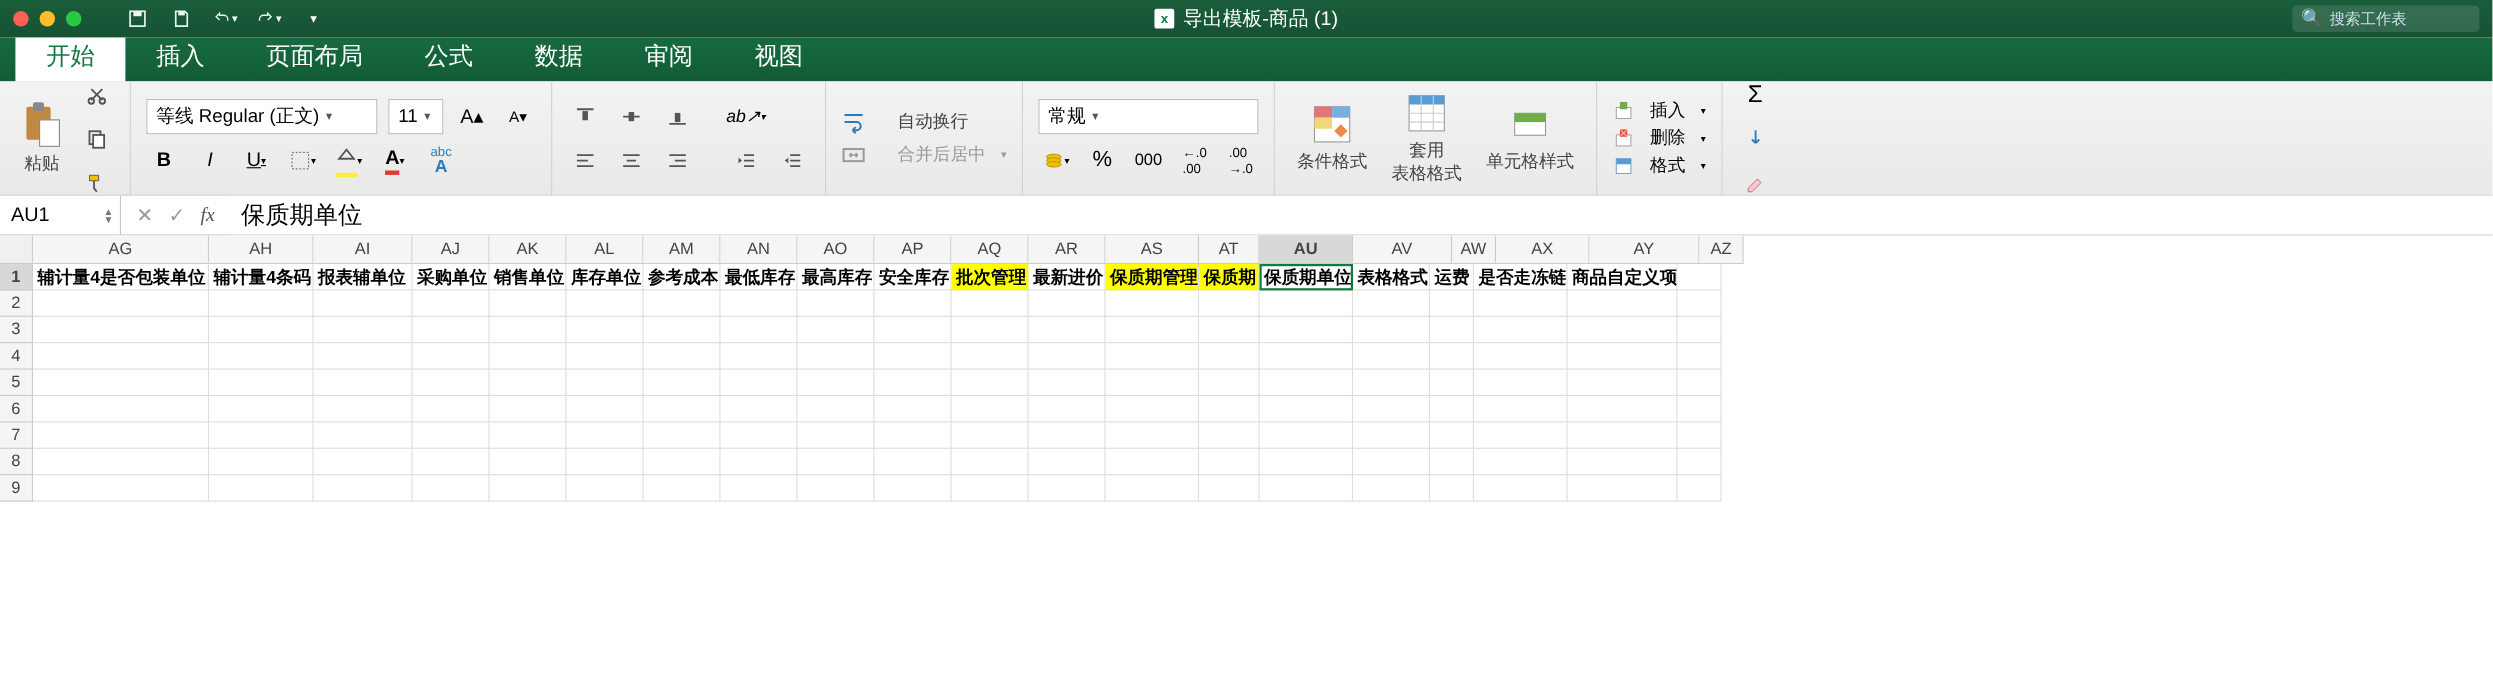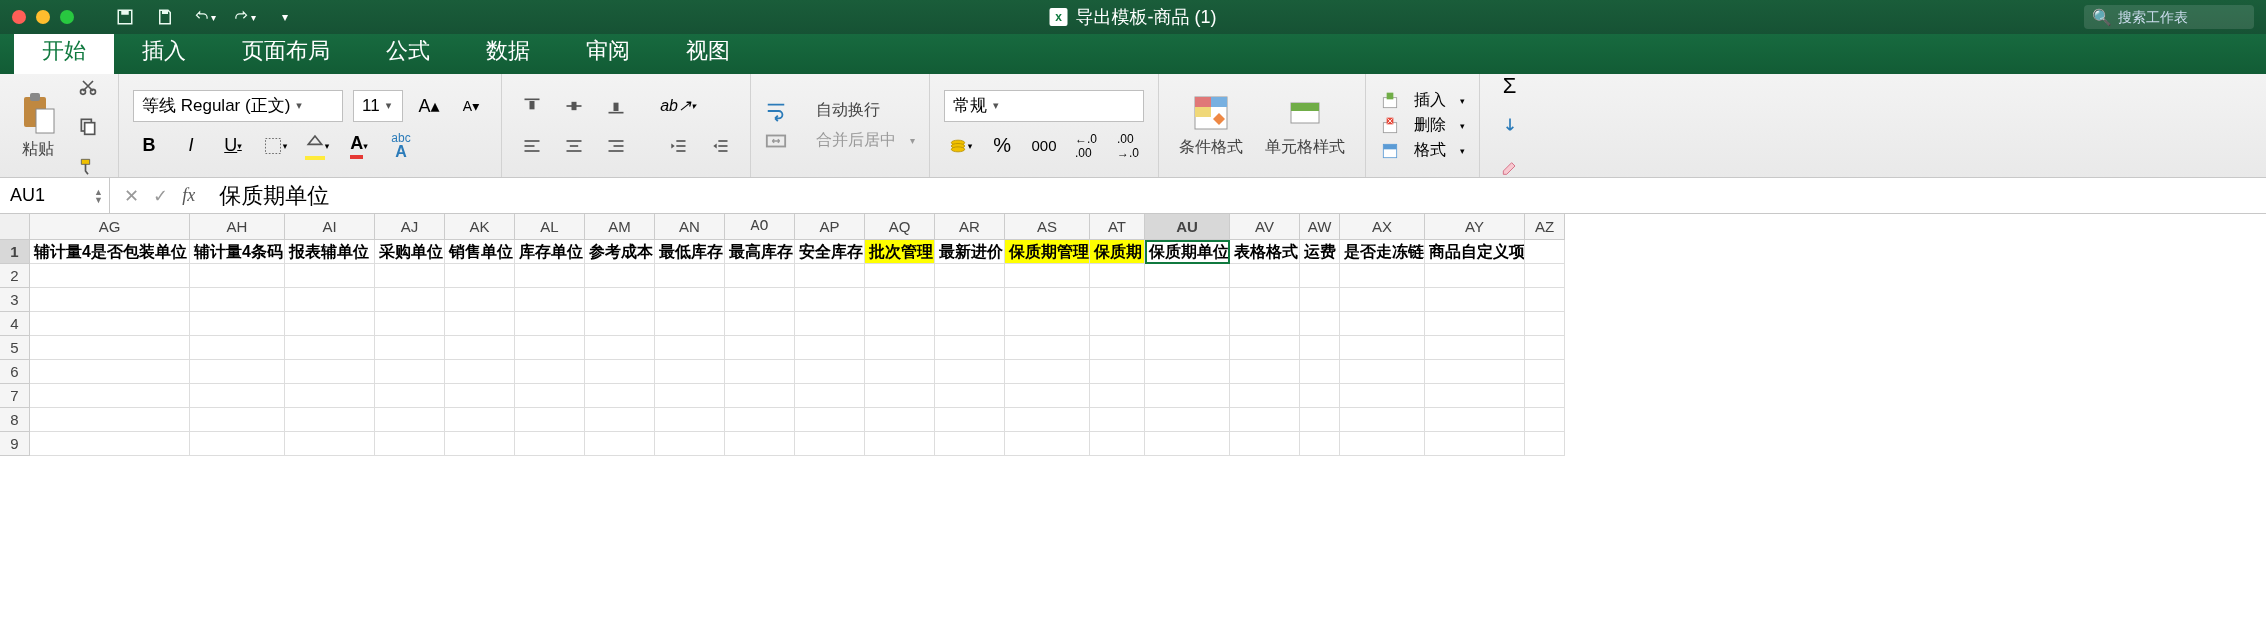--- a/index.html
+++ b/index.html
@@ -305,20 +305,32 @@
             <rect x="4" y="4" width="32" height="32" fill="#fff" stroke="#999"></rect>
             <rect x="4" y="4" width="16" height="10" fill="#e07878"></rect>
             <rect x="20" y="4" width="16" height="10" fill="#78b0e0"></rect>
             <rect x="4" y="14" width="16" height="10" fill="#f0d878"></rect>
             <path d="M28 20l6 6-6 6-6-6z" fill="#e84"></path>
           </svg>
         <span class="lbl">条件格式</span>
       </div>
       <div class="big-col">
         <svg width="40" height="40" viewBox="0 0 40 40">
+            <rect x="4" y="4" width="32" height="32" fill="#fff" stroke="#999"></rect>
+            <rect x="4" y="4" width="32" height="8" fill="#5b9bd5"></rect>
+            <line x1="4" y1="20" x2="36" y2="20" stroke="#ccc"></line>
+            <line x1="4" y1="28" x2="36" y2="28" stroke="#ccc"></line>
+            <line x1="15" y1="4" x2="15" y2="36" stroke="#ccc"></line>
+            <line x1="26" y1="4" x2="26" y2="36" stroke="#ccc"></line>
+          </svg>
+        <span class="lbl" style="white-space:pre-line;text-align:center">套用
+表格格式</span>
+      </div>
+      <div class="big-col">
+        <svg width="40" height="40" viewBox="0 0 40 40">
             <rect x="6" y="10" width="28" height="20" fill="#fff" stroke="#999"></rect>
             <rect x="6" y="10" width="28" height="8" fill="#70ad47"></rect>
           </svg>
         <span class="lbl" style="white-space:pre-line;text-align:center">单元格样式</span>
       </div>
     </div>
   </div>
 
   <div class="group">
     <div class="group-rows" style="gap:4px">
@@ -390,28 +402,28 @@
     <div class="corner" style="height:26px"></div>
     <div class="colheads" id="colheads">
         <div class="ch" style="width: 160px;">AG</div>
         <div class="ch" style="width: 95px;">AH</div>
         <div class="ch" style="width: 90px;">AI</div>
         <div class="ch" style="width: 70px;">AJ</div>
         <div class="ch" style="width: 70px;">AK</div>
         <div class="ch" style="width: 70px;">AL</div>
         <div class="ch" style="width: 70px;">AM</div>
         <div class="ch" style="width: 70px;">AN</div>
-        <div class="ch" style="width: 70px; font-family: Liberation Mono, monospace;">AO</div>
+        <div class="ch" style="width: 70px;">AO</div>
         <div class="ch" style="width: 70px;">AP</div>
         <div class="ch" style="width: 70px;">AQ</div>
         <div class="ch" style="width: 70px;">AR</div>
         <div class="ch" style="width: 85px;">AS</div>
         <div class="ch" style="width: 55px;">AT</div>
         <div class="ch sel" style="width: 85px;">AU</div>
-        <div class="ch" style="width: 70px;">AV</div>
+        <div class="ch" style="width: 90px;">AV</div>
         <div class="ch" style="width: 40px;">AW</div>
         <div class="ch" style="width: 85px;">AX</div>
         <div class="ch" style="width: 100px;">AY</div>
         <div class="ch" style="width: 40px;">AZ</div>
       </div>
   </div>
   <div class="grid-body">
     <div class="rowheads" id="rowheads">
         <div class="rh sel">1</div>
         <div class="rh">2</div>

